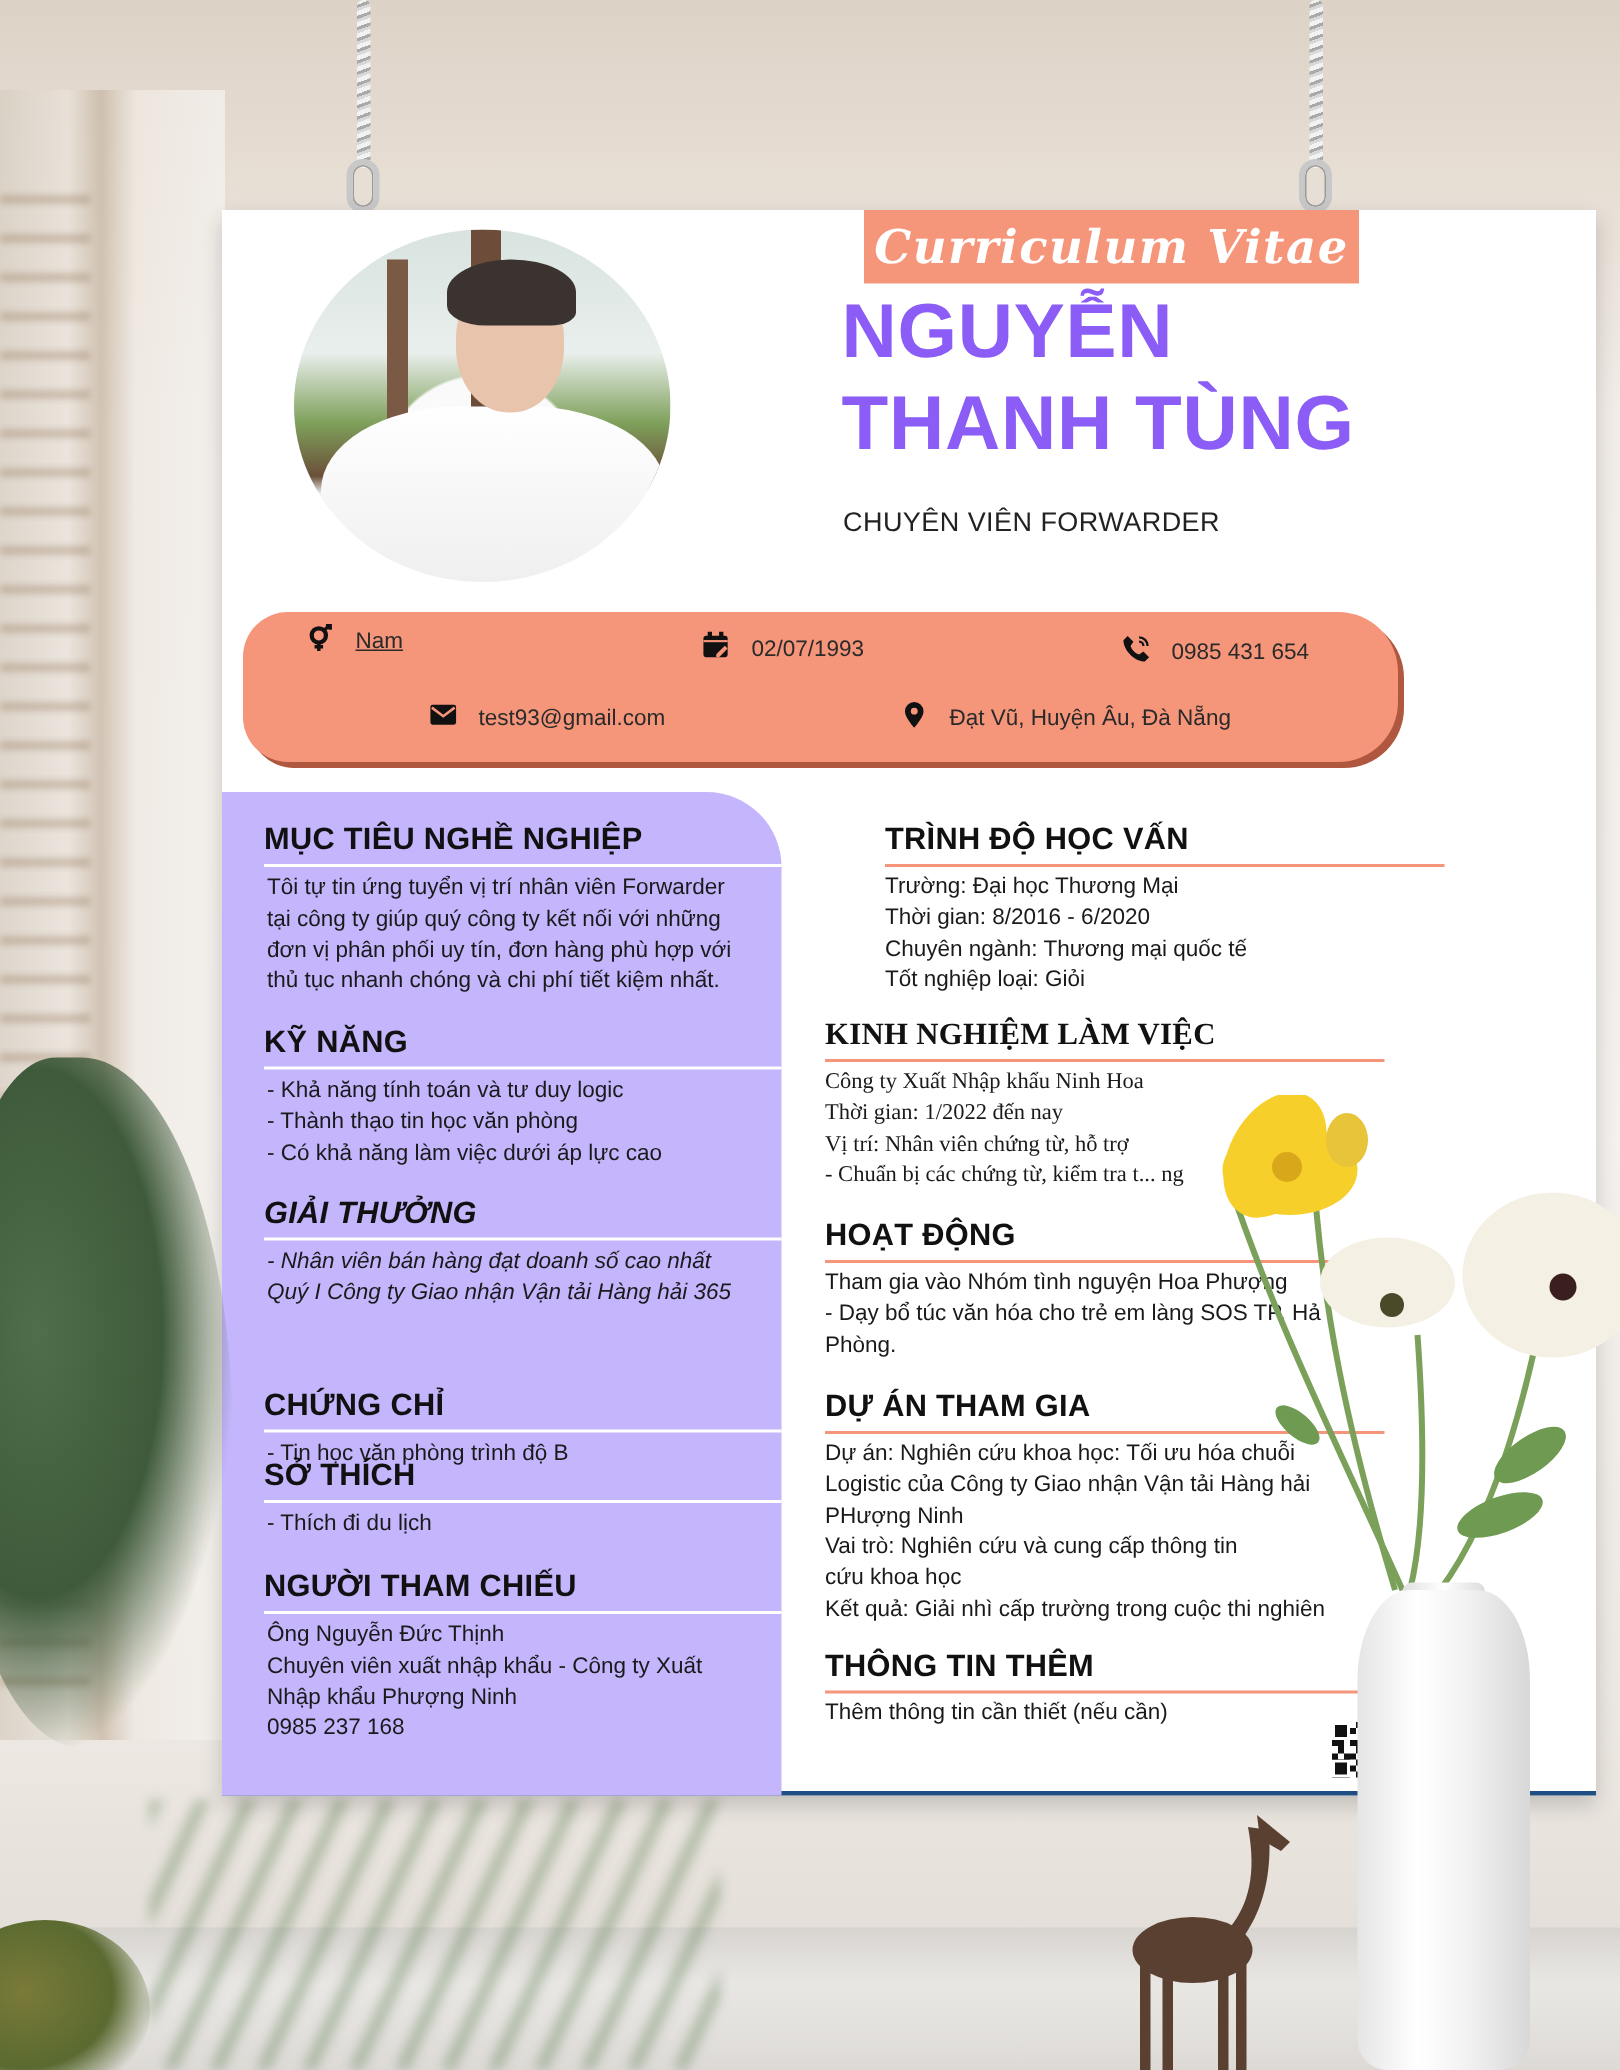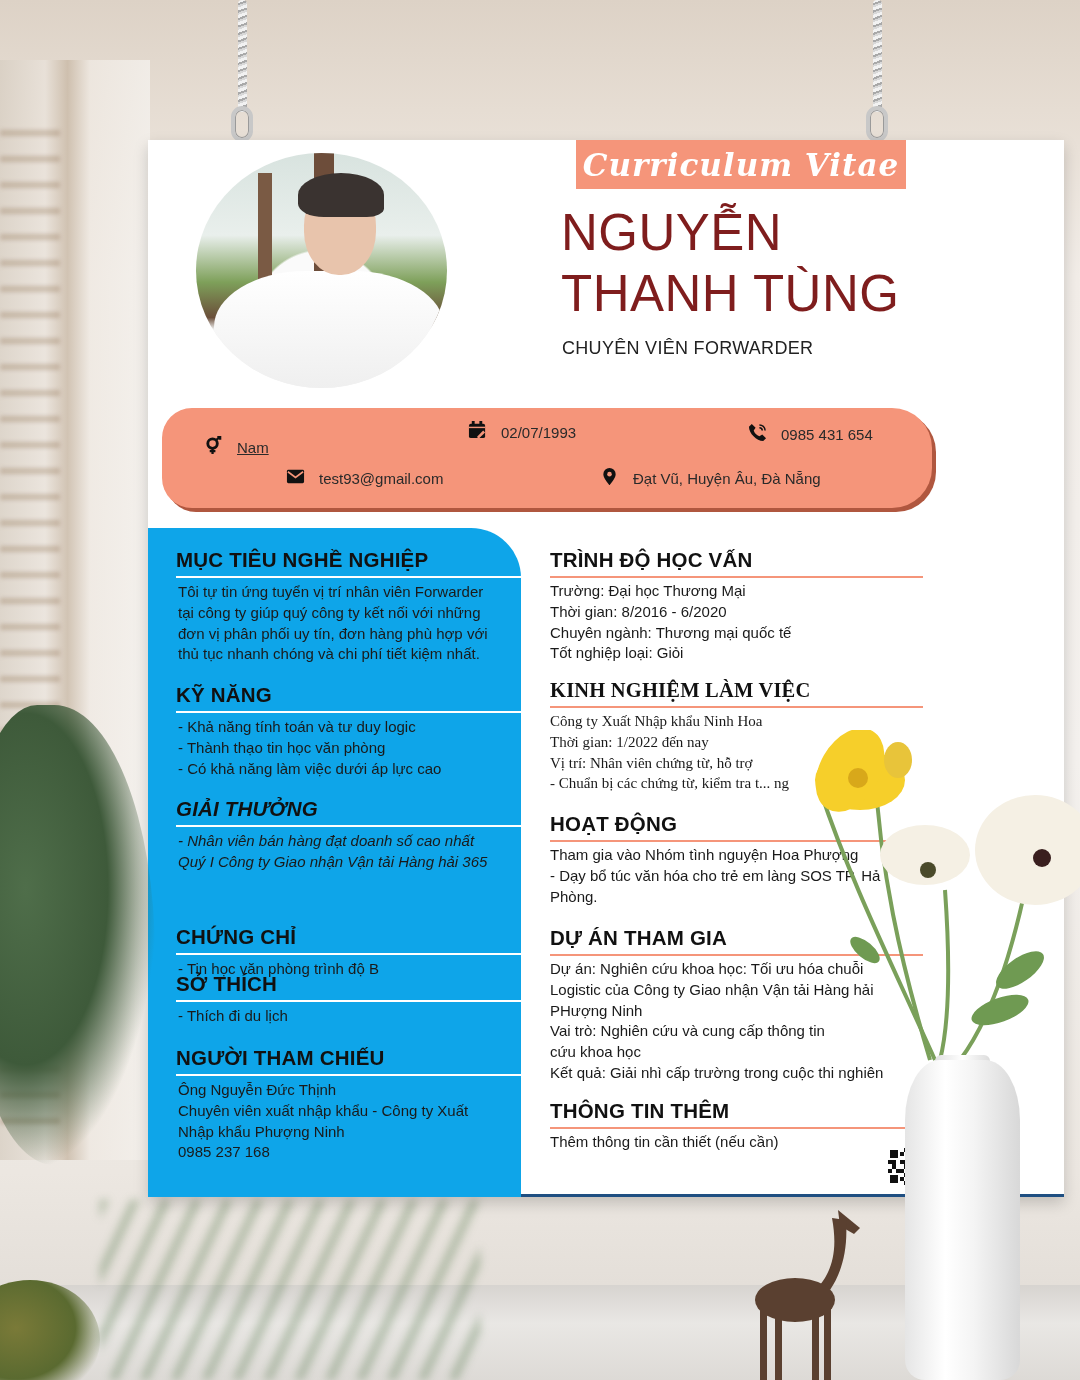--- a/index.html
+++ b/index.html
@@ -98,43 +98,43 @@
     position: absolute; left: 18px; top: 118px; width: 230px; height: 140px; border-radius: 40% 40% 0 0;
     background: linear-gradient(180deg, #ffffff, #ececec);
   }
   .avatar .post {
     position: absolute; left: 118px; top: 0; width: 20px; height: 120px; background: #6d4d3a;
   }
   .avatar .post2 {
     position: absolute; left: 62px; top: 20px; width: 14px; height: 120px; background: #7a5a44;
   }
   .name {
-    position: absolute; left: 413px; top: 62px;
+    position: absolute; left: 413px; top: 50px;
     font-family: "Liberation Sans", sans-serif;
-    font-weight: normal; font-size: 51px; line-height: 61px; color: #7f1d1d;
+    font-weight: bold; font-size: 51px; line-height: 61px; color: #8b5cf6;
     letter-spacing: .5px;
   }
   .job-title {
     position: absolute; left: 414px; top: 198px;
     font-size: 18px; color: #222; letter-spacing: .3px;
   }
   .info-bar {
     position: absolute; left: 14px; top: 268px; width: 770px; height: 100px;
     background: #f5957a; border-radius: 30px 40px 40px 30px;
     box-shadow: 4px 4px 0 #b0573f;
   }
   .info-item {
     position: absolute; display: flex; align-items: center; gap: 14px;
     font-size: 15px; color: #2a2a2a;
   }
   .info-item svg { width: 19px; height: 19px; }
 
   .left-col {
     position: absolute; left: 0; top: 388px; width: 373px; height: 669px;
-    background: #0ea5e9; border-radius: 0 50px 0 0;
+    background: #c4b5fd; border-radius: 0 50px 0 0;
   }
   .right-col {
     position: absolute; left: 402px; top: 388px; width: 375px;
   }
   .section-title {
     font-weight: bold; font-size: 20.5px; color: #111; letter-spacing: .2px;
   }
   .left-col .section { position: absolute; left: 28px; width: 345px; }
   .left-col .section-title { padding-bottom: 4px; border-bottom: 2px solid #ffffff; margin-left: 0; }
   .left-col .body-text { font-size: 15px; line-height: 20.8px; color: #1a1a1a; padding-top: 4px; padding-left: 2px; }
@@ -174,21 +174,21 @@
     <div class="hair"></div>
   </div>
 
   <div class="name">
     <div>NGUYỄN</div>
     <div>THANH TÙNG</div>
   </div>
   <div class="job-title">CHUYÊN VIÊN FORWARDER</div>
 
   <div class="info-bar">
-    <div class="info-item" style="left:42px; top:28px;text-decoration:underline;">
+    <div class="info-item" style="left:42px; top:8px;text-decoration:underline;">
       <span>
         <svg viewBox="0 0 20 20">
             <circle cx="9" cy="8" r="5" fill="none" stroke="#111" stroke-width="3"></circle>
             <path d="M9 13v6M6 16h6M13 4l4-3M14 1h3v3" stroke="#111" stroke-width="2.4" fill="none"></path>
           </svg>
       </span>
       <span>Nam</span>
     </div>
     <div class="info-item" style="left:306px; top:13px;">
       <span>
@@ -278,21 +278,21 @@
       <div class="body-text">
         <div>Ông Nguyễn Đức Thịnh</div>
         <div>Chuyên viên xuất nhập khẩu - Công ty Xuất</div>
         <div>Nhập khẩu Phượng Ninh</div>
         <div>0985 237 168</div>
       </div>
     </div>
   </div>
 
   <div class="right-col">
-    <div class="section" style="top:20px;">
+    <div class="section" style="top:20px;margin-left:40px;">
       <div class="section-title">TRÌNH ĐỘ HỌC VẤN</div>
       <div class="body-text">
         <div>Trường: Đại học Thương Mại</div>
         <div>Thời gian: 8/2016 - 6/2020</div>
         <div>Chuyên ngành: Thương mại quốc tế</div>
         <div>Tốt nghiệp loại: Giỏi</div>
       </div>
     </div>
 
     <div class="section" style="top:151px;font-family:Liberation Serif, serif;">

